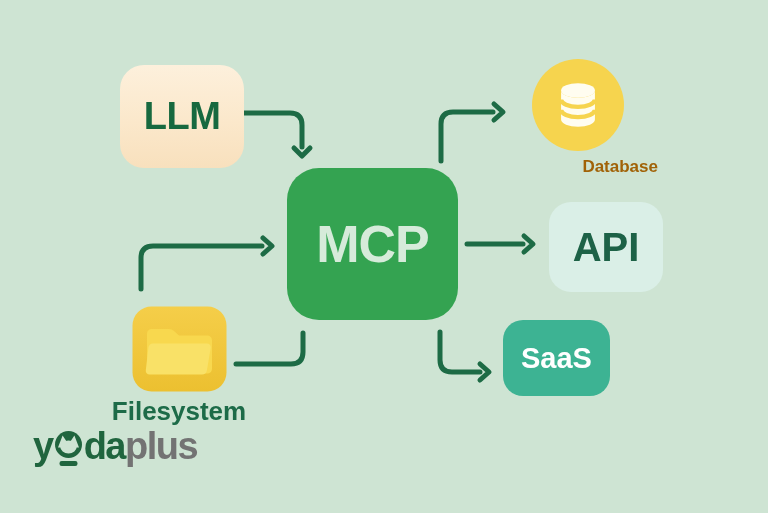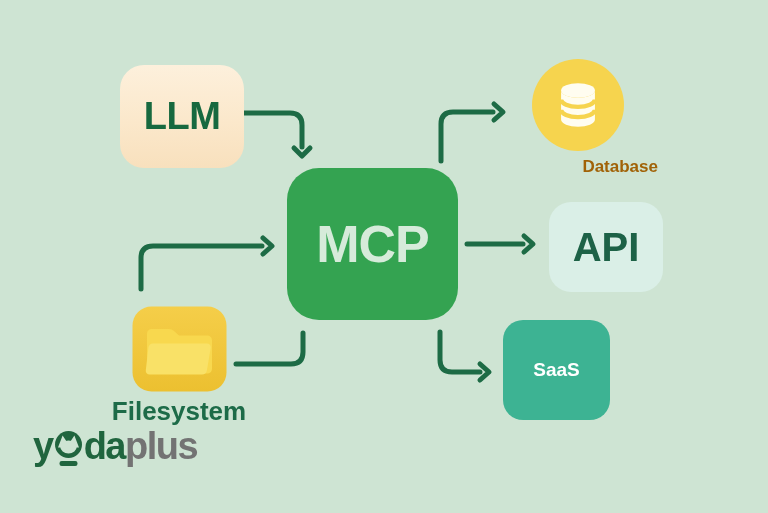--- a/index.html
+++ b/index.html
@@ -82,25 +82,25 @@
     left: 549px; top: 202px;
     width: 114px; height: 90px;
     border-radius: 22px;
     background: #daefe7;
     color: #1d6247;
     font-size: 40px;
   }
 
   .node-saas {
     left: 503px; top: 320px;
-    width: 107px; height: 100px;
+    width: 107px; height: 76px;
     border-radius: 20px;
     background: #3db393;
     color: #ffffff;
-    font-size: 19px;
+    font-size: 29px;
     line-height: 1.12;
     flex-direction: row;
   }
 
   .folder-wrap {
     position: absolute;
     left: 132px; top: 306px;
     width: 95px; height: 86px;
   }
 

